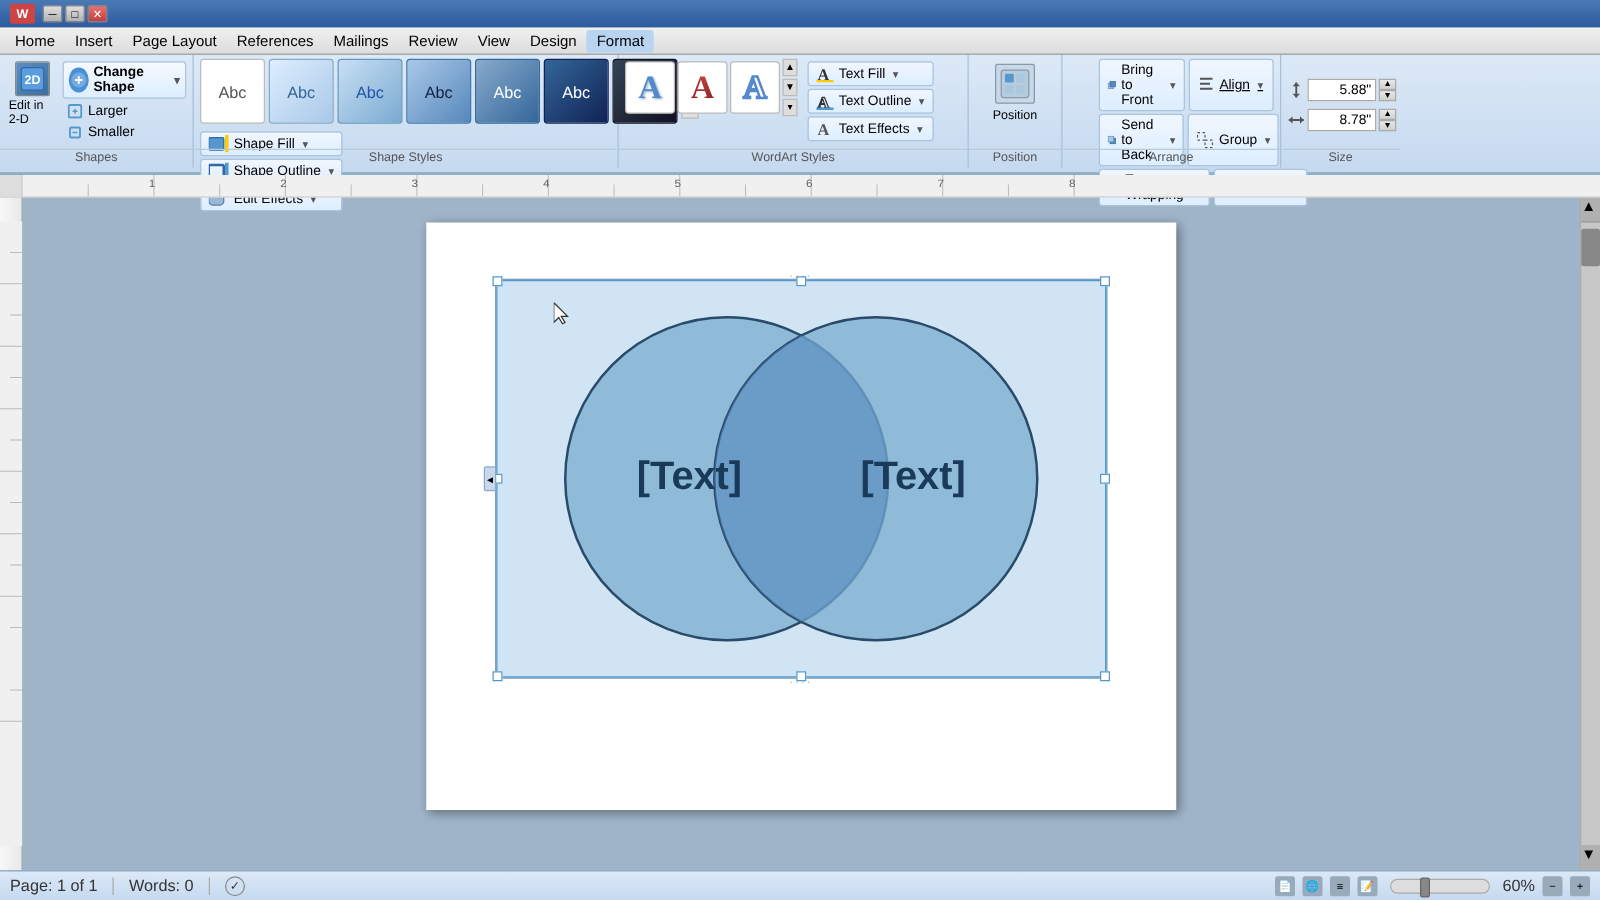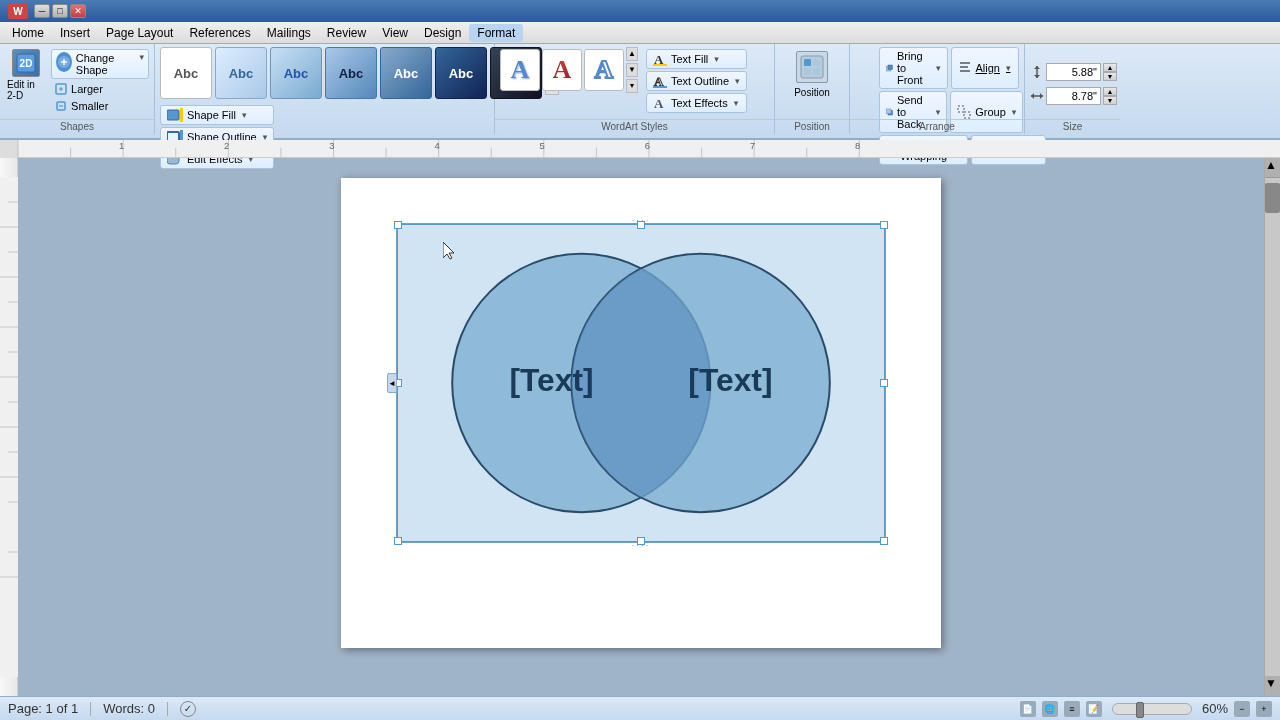--- a/index.html
+++ b/index.html
@@ -11,27 +11,27 @@
     .title-bar-buttons { display: flex; gap: 2px; }
     .title-bar-btn { width: 16px; height: 14px; background: linear-gradient(to bottom, #e0e0e0, #b0b0b0); border: 1px solid #888; border-radius: 2px; font-size: 9px; display: flex; align-items: center; justify-content: center; cursor: pointer; }
 
     
     .menu-bar { height: 22px; background: linear-gradient(to bottom, #f0f0f0, #dcdcdc); display: flex; align-items: center; padding: 0 4px; border-bottom: 1px solid #aaa; }
     .menu-item { padding: 2px 8px; font-size: 12px; color: #000; cursor: pointer; border-radius: 3px; }
     .menu-item.active { background: #b8d4f0; }
 
     
     .ribbon { background: linear-gradient(to bottom, #dce9f7, #c5d9ef); border-bottom: 2px solid #8fafc8; height: 96px; display: flex; padding: 0; }
-    .change-shape-btn { display: flex; gap: 4px; padding: 2px 4px; background: linear-gradient(to bottom, #f5f9ff, #ddeeff); border: 1px solid #aac4e0; border-radius: 3px; cursor: pointer; font-size: 11px; }
+    .change-shape-btn { display: flex; align-items: center; gap: 4px; padding: 2px 4px; background: linear-gradient(to bottom, #f5f9ff, #ddeeff); border: 1px solid #aac4e0; border-radius: 3px; cursor: pointer; font-size: 11px; font-weight: bold; }
     .change-shape-icon { width: 20px; height: 20px; background: #4a90d9; border-radius: 50%; display: flex; align-items: center; justify-content: center; }
     .size-btn { display: flex; align-items: center; gap: 4px; padding: 1px 4px; cursor: pointer; font-size: 11px; border-radius: 2px; }
     .edit-btn { display: flex; flex-direction: column; align-items: center; padding: 2px; cursor: pointer; }
     .edit-icon { width: 28px; height: 28px; background: linear-gradient(135deg, #5a8fc0 0%, #3a6fa0 100%); border: 1px solid #888; border-radius: 2px; display: flex; align-items: center; justify-content: center; }
     .edit-section { display: flex; flex-direction: column; align-items: center; font-size: 10px; }
-    .swatch { width: 52px; height: 52px; border-radius: 3px; border: 1px solid #9ab; display: flex; align-items: center; justify-content: center; font-size: 13px; font-weight: bold; cursor: pointer; }
+    .swatch { width: 52px; height: 52px; border-radius: 3px; border: 1px solid #9ab; display: flex; align-items: center; justify-content: center; font-size: 13px; font-weight: normal; cursor: pointer; }
     .swatch-1 { background: white; color: #555; border: 1px solid #bbb; }
     .swatch-2 { background: linear-gradient(135deg, #ddeeff, #aac8e8); color: #336699; border: 1px solid #88aac8; }
     .swatch-3 { background: linear-gradient(135deg, #c8dff5, #7aaad0); color: #2255aa; border: 1px solid #6699bb; }
     .swatch-4 { background: linear-gradient(135deg, #aac8e8, #5588bb); color: #112244; border: 1px solid #4477aa; }
     .swatch-5 { background: linear-gradient(135deg, #88aacc, #336699); color: white; border: 1px solid #336699; }
     .swatch-6 { background: linear-gradient(135deg, #336699, #112255); color: white; border: 1px solid #112255; }
     .swatch-7 { background: linear-gradient(135deg, #334455, #111122); color: #aabbcc; border: 1px solid #111122; }
     .option-btn { display: flex; align-items: center; gap: 4px; padding: 2px 6px; background: linear-gradient(to bottom, #f0f6ff, #ddeeff); border: 1px solid #aac4e0; border-radius: 3px; cursor: pointer; font-size: 11px; }
     .dropdown-arrow { font-size: 9px; color: #555; margin-left: 2px; }
     .wordart-A { width: 40px; height: 42px; display: flex; align-items: center; justify-content: center; border: 1px solid #bbb; border-radius: 3px; font-size: 26px; font-weight: bold; cursor: pointer; }
@@ -192,20 +192,21 @@
         </div>
         <div class="option-btn">
           <svg width="16" height="14" viewBox="0 0 16 14">
               <rect x="0" y="2" width="12" height="10" rx="3" fill="#88aacc" stroke="#336699" stroke-width="1" opacity="0.8"></rect>
             </svg>
           <span>Edit Effects</span>
           <span class="dropdown-arrow">▾</span>
         </div>
       </div>
     </div>
+    <div class="ribbon-section-title">Shape Styles</div>
   </div>
 
   <div class="ribbon-section" style="width:280px;">
     <div class="ribbon-content">
       <div style="display:flex;gap:2px;align-items:center;">
         <div class="wordart-A wA1">A</div>
         <div class="wordart-A wA2" style="background:white;display:flex;align-items:center;justify-content:center;border:1px solid #bbb;border-radius:3px;font-size:26px;font-weight:bold;font-family:serif;">
             <span style="background:linear-gradient(to bottom,#cc4444,#882222);-webkit-background-clip:text;-webkit-text-fill-color:transparent;">A</span>
           </div>
         <div class="wordart-A wA3" style="background:white;color:transparent;-webkit-text-stroke:2px #5588cc;font-family:serif;border:1px solid #bbb;border-radius:3px;">A</div>

